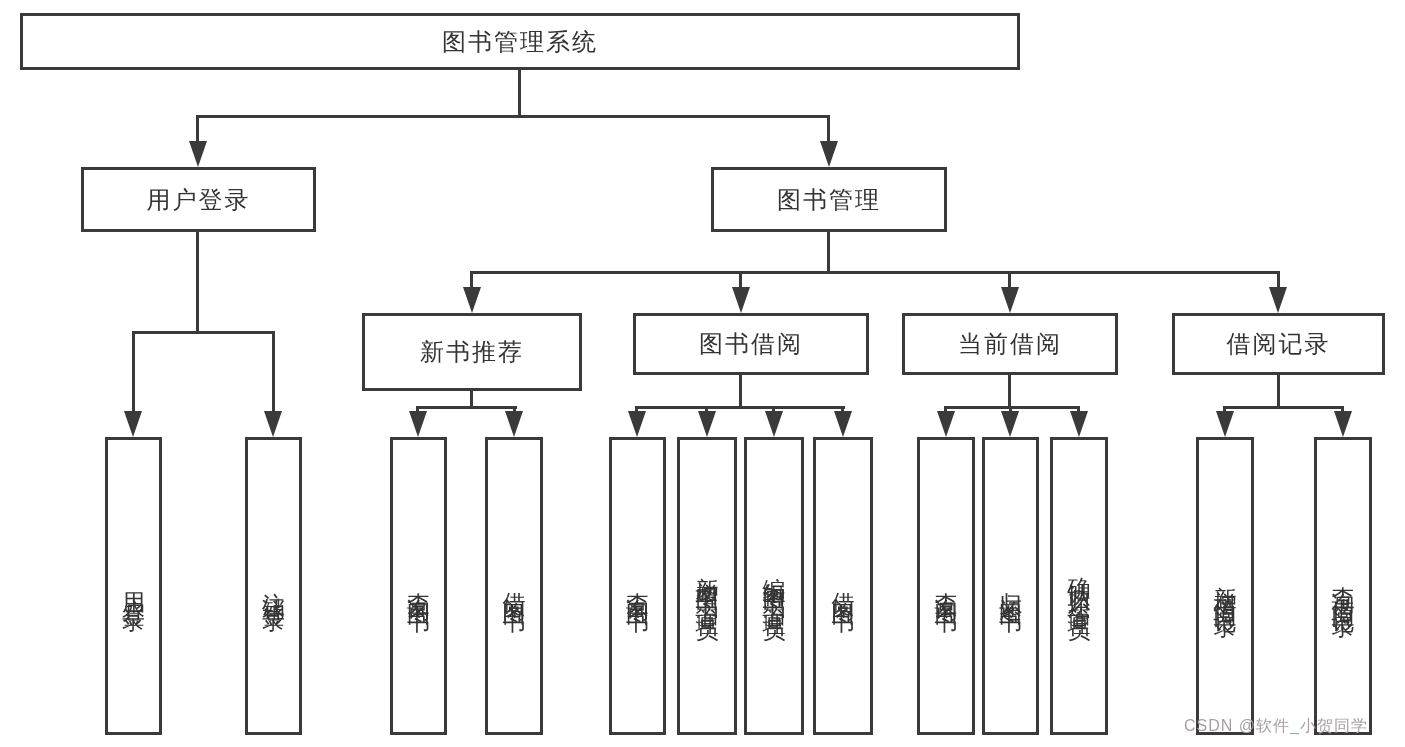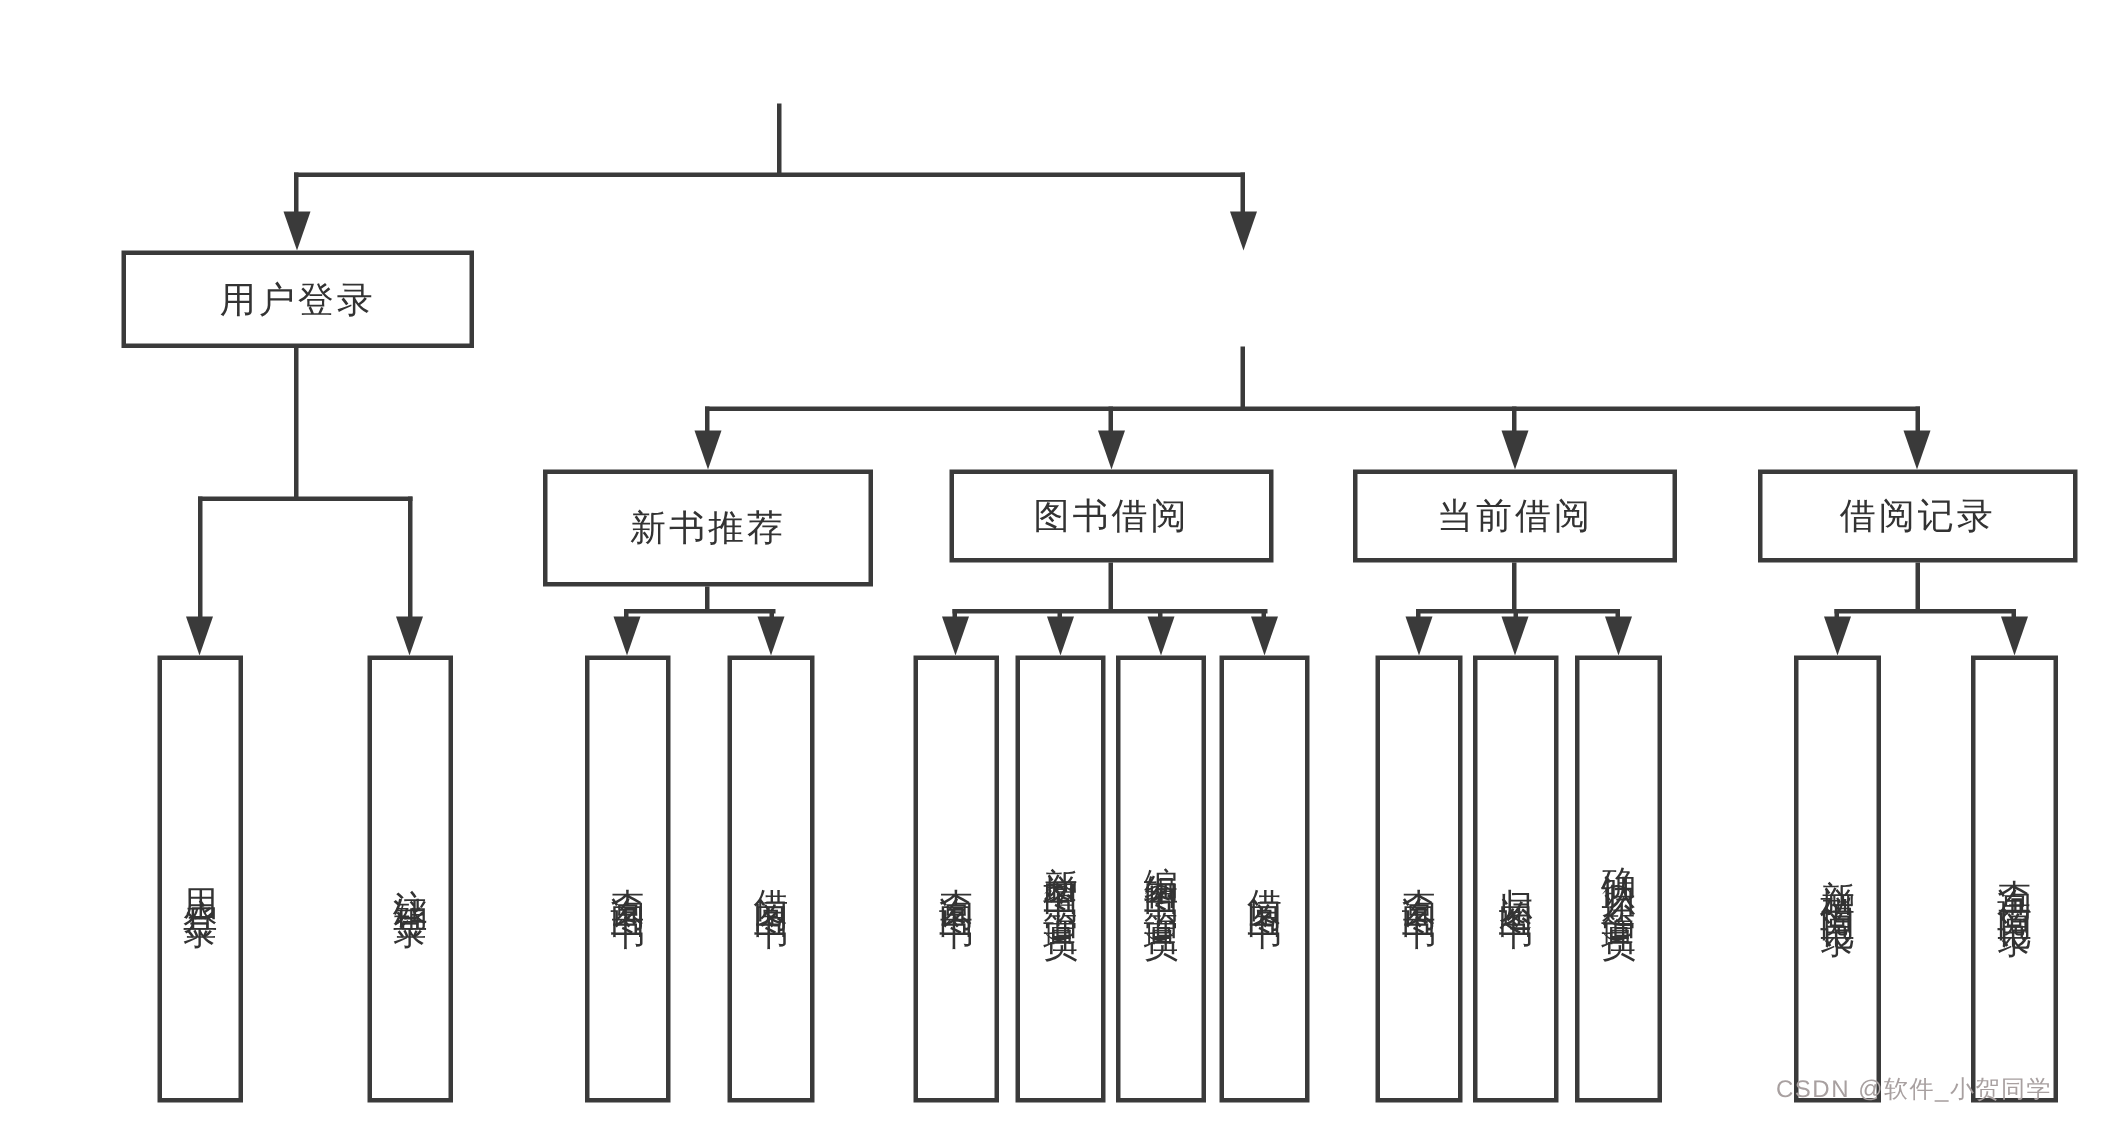--- a/index.html
+++ b/index.html
@@ -75,30 +75,36 @@
     letter-spacing: 1px;
     white-space: nowrap;
     z-index: 3;
   }
 </style>
 </head>
 <body>
 
 <div class="canvas">
 
+  <div class="node" style="left:20px; top:13px; width:1000px; height:57px;">
+    <span>图书管理系统</span>
+  </div>
 
   <div class="v" style="left:518px; top:69px; height:48px;"></div>
   <div class="h" style="left:196px; top:115px; width:634px;"></div>
   <div class="v" style="left:196px; top:115px; height:31px;"></div>
   <div class="v" style="left:827px; top:115px; height:31px;"></div>
   <div class="arr" style="left:189px; top:141px;"></div>
   <div class="arr" style="left:820px; top:141px;"></div>
 
   <div class="node" style="left:81px; top:167px; width:235px; height:65px;">
     <span>用户登录</span>
+  </div>
+  <div class="node" style="left:711px; top:167px; width:236px; height:65px;">
+    <span>图书管理</span>
   </div>
 
   <div class="v" style="left:196px; top:231px; height:102px;"></div>
   <div class="h" style="left:132px; top:331px; width:143px;"></div>
   <div class="v" style="left:132px; top:331px; height:83px;"></div>
   <div class="v" style="left:272px; top:331px; height:83px;"></div>
   <div class="arr" style="left:124px; top:411px;"></div>
   <div class="arr" style="left:264px; top:411px;"></div>
 
   <div class="v" style="left:827px; top:231px; height:42px;"></div>
@@ -108,21 +114,21 @@
   <div class="v" style="left:1008px; top:271px; height:22px;"></div>
   <div class="v" style="left:1277px; top:271px; height:22px;"></div>
   <div class="arr" style="left:463px; top:287px;"></div>
   <div class="arr" style="left:732px; top:287px;"></div>
   <div class="arr" style="left:1001px; top:287px;"></div>
   <div class="arr" style="left:1269px; top:287px;"></div>
 
   <div class="node" style="left:362px; top:313px; width:220px; height:78px;">
     <span>新书推荐</span>
   </div>
-  <div class="node" style="left:633px; top:313px; width:216px; height:62px;">
+  <div class="node" style="left:633px; top:313px; width:236px; height:62px;">
     <span>图书借阅</span>
   </div>
   <div class="node" style="left:1172px; top:313px; width:213px; height:62px;">
     <span>借阅记录</span>
   </div>
   <div class="node" style="left:902px; top:313px; width:216px; height:62px;">
     <span>当前借阅</span>
   </div>
 
   <div class="v" style="left:470px; top:373px; height:35px;"></div>

